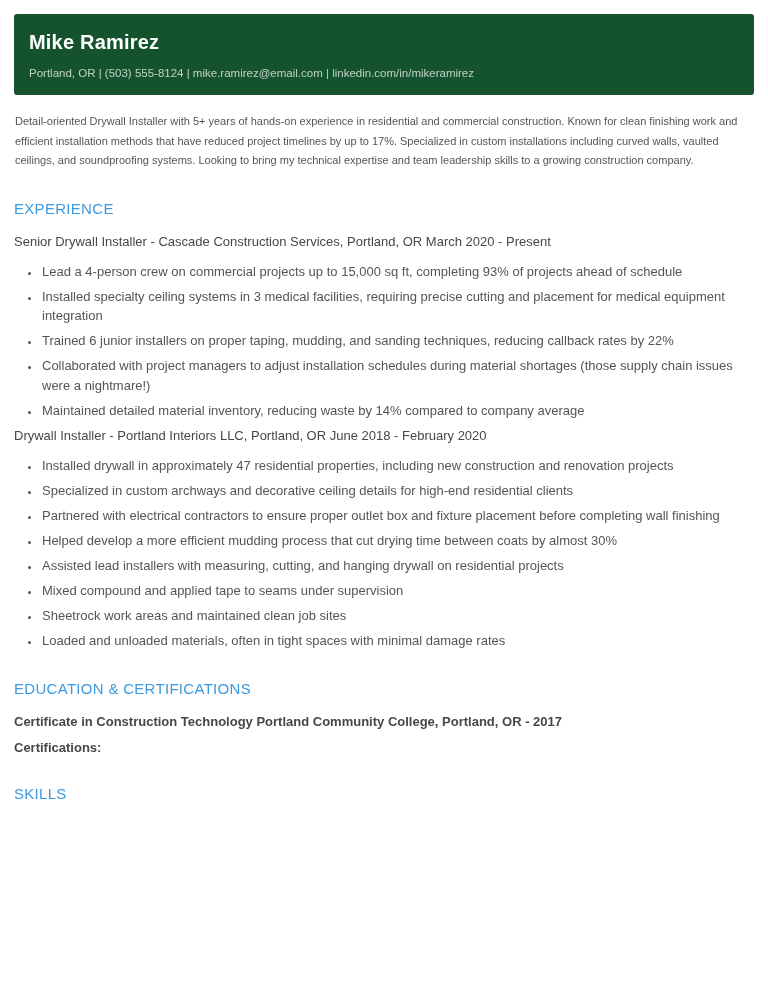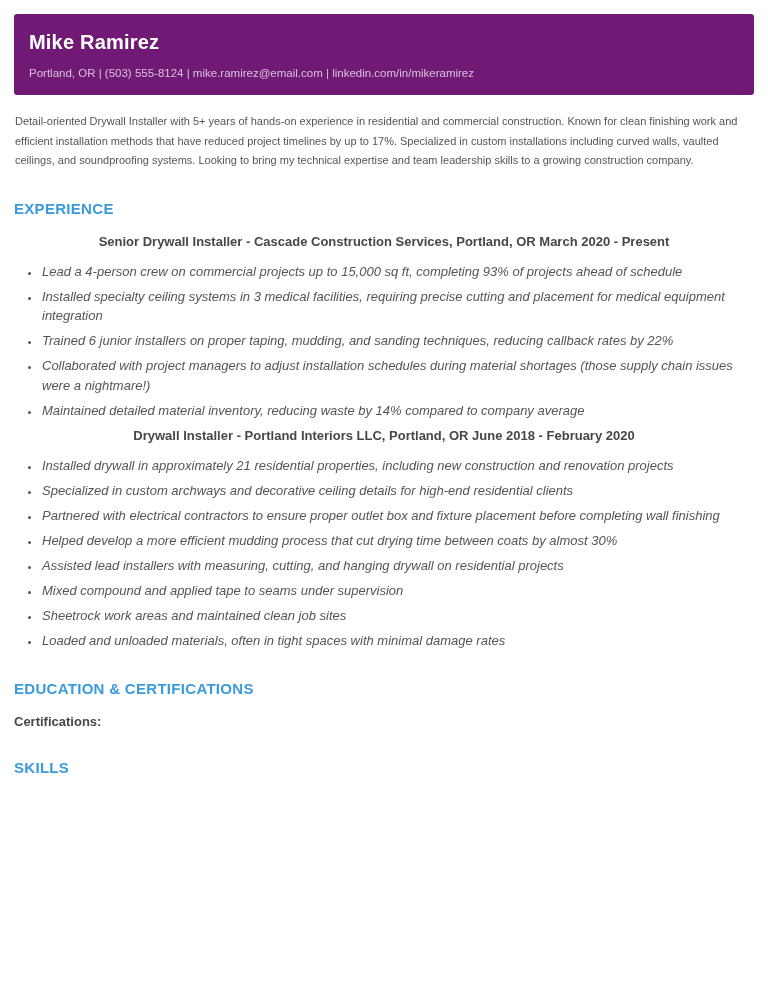--- a/index.html
+++ b/index.html
@@ -9,21 +9,21 @@
     height: 994px;
     overflow: hidden;
     background: #ffffff;
     font-family: "Liberation Sans", sans-serif;
     -webkit-font-smoothing: antialiased;
   }
   .page { padding: 14px 14px 0 14px; }
 
   
   .header {
-    background: #701a75;
+    background: #14532d;
     border-radius: 3px;
     padding: 17px 15px 15px 15px;
   }
   .header h1 {
     margin: 0 0 13px 0;
     font-size: 20px;
     line-height: 23px;
     font-weight: 700;
     color: #ffffff;
     letter-spacing: 0.2px;
@@ -39,44 +39,42 @@
   .summary {
     margin: 17px 1px 0 1px;
     font-size: 11px;
     line-height: 19.5px;
     color: #555555;
   }
   h2.section-heading {
     margin: 29px 0 17px 0;
     font-size: 15px;
     line-height: 17px;
-    font-weight: 700;
+    font-weight: 400;
     color: #3b9ade;
     letter-spacing: 0.3px;
   }
   .job-title {
     margin: 8px 0 12px 0;
     font-size: 13px;
     line-height: 16px;
-    font-weight: 700;
+    font-weight: 400;
     color: #474747;
-    text-align: center;
   }
   .edu-line {
     margin: 0 0 10px 0;
     font-size: 13px;
     line-height: 16px;
     font-weight: 700;
     color: #474747;
   }
   ul.bullets {
     margin: 0 0 2px 0;
     padding: 0 0 0 27px;
     list-style: disc;
-    font-style: italic;
   }
   ul.bullets li {
     font-size: 13px;
     line-height: 19.5px;
     color: #555555;
     margin-bottom: 5.5px;
     padding-left: 1px;
   }
   ul.bullets li::marker {
     color: #555555;
@@ -104,36 +102,37 @@
         <li>Installed specialty ceiling systems in 3 medical facilities, requiring precise cutting and placement for medical equipment integration</li>
         <li>Trained 6 junior installers on proper taping, mudding, and sanding techniques, reducing callback rates by 22%</li>
         <li>Collaborated with project managers to adjust installation schedules during material shortages (those supply chain issues were a nightmare!)</li>
         <li>Maintained detailed material inventory, reducing waste by 14% compared to company average</li>
       </ul>
   </div>
 
   <div class="job">
     <p class="job-title">Drywall Installer - Portland Interiors LLC, Portland, OR June 2018 - February 2020</p>
     <ul class="bullets">
-        <li>Installed drywall in approximately 21 residential properties, including new construction and renovation projects</li>
+        <li>Installed drywall in approximately 47 residential properties, including new construction and renovation projects</li>
         <li>Specialized in custom archways and decorative ceiling details for high-end residential clients</li>
         <li>Partnered with electrical contractors to ensure proper outlet box and fixture placement before completing wall finishing</li>
         <li>Helped develop a more efficient mudding process that cut drying time between coats by almost 30%</li>
       </ul>
   </div>
 
   <div class="job">
     <ul class="bullets">
         <li>Assisted lead installers with measuring, cutting, and hanging drywall on residential projects</li>
         <li>Mixed compound and applied tape to seams under supervision</li>
         <li>Sheetrock work areas and maintained clean job sites</li>
         <li>Loaded and unloaded materials, often in tight spaces with minimal damage rates</li>
       </ul>
   </div>
 
   <h2 class="section-heading">EDUCATION &amp; CERTIFICATIONS</h2>
 
+  <p class="edu-line">Certificate in Construction Technology Portland Community College, Portland, OR - 2017</p>
   <p class="edu-line">Certifications:</p>
 
   <h2 class="section-heading">SKILLS</h2>
 
 
 </div>
 
 </body></html>

